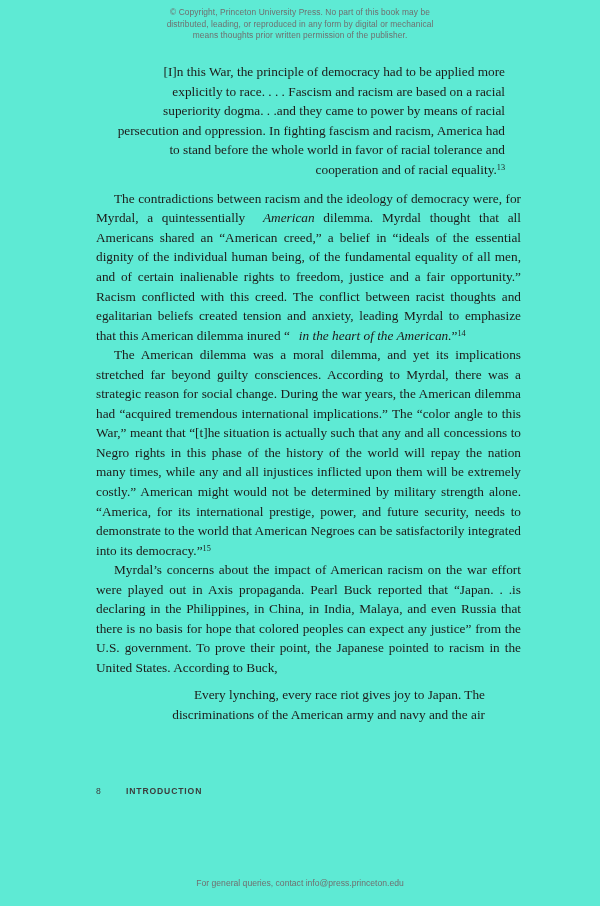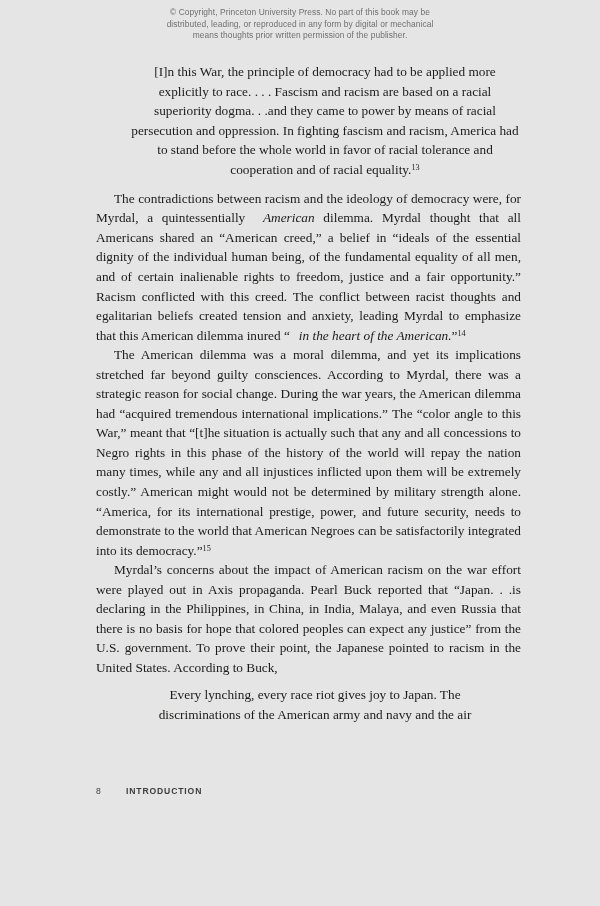--- a/index.html
+++ b/index.html
@@ -12,21 +12,21 @@
     height: 906px;
     position: relative;
     font-family: "Liberation Serif", "DejaVu Serif", serif;
     -webkit-font-smoothing: antialiased;
     overflow: hidden;
   }
 
   .page {
     position: absolute;
     inset: 0;
-    background: #e5e5e5;
+    background: #5eead4;
   }
 
   
   .copyright-notice {
     position: absolute;
     top: 7px;
     left: 0;
     right: 0;
     text-align: center;
     font-family: "Liberation Sans", "DejaVu Sans", sans-serif;
@@ -53,23 +53,23 @@
   }
 
   .para {
     margin: 0;
     text-indent: 18px;
     text-align: justify;
   }
 
   
   .blockquote {
-    margin: 0 0 0 33px;
+    margin: 0 0 0 17px;
     width: 392px;
-    text-align: center;
+    text-align: right;
     text-indent: 0;
   }
   .blockquote.tight { width: 372px; }
 
   .spacer-sm { height: 9.5px; }
   .spacer-xs { height: 8px; }
 
   sup {
     font-size: 0.62em;
     vertical-align: 0.46em;
@@ -133,14 +133,15 @@
 
     <div class="blockquote tight">Every lynching, every race riot gives joy to Japan. The discriminations of the American army and navy and the air</div>
 
   </div>
 
   <div class="running-footer">
     <span class="folio">8</span>
     <span class="chapter-title">INTRODUCTION</span>
   </div>
 
+  <div class="queries-line">For general queries, contact info@press.princeton.edu</div>
 
 </div>
 
 </body></html>

